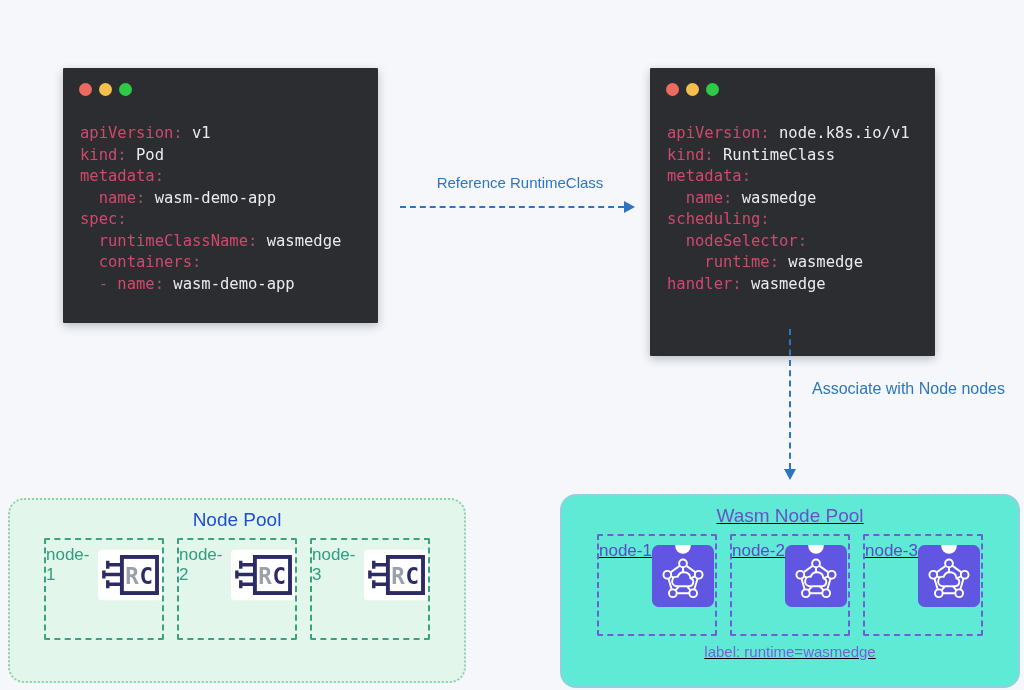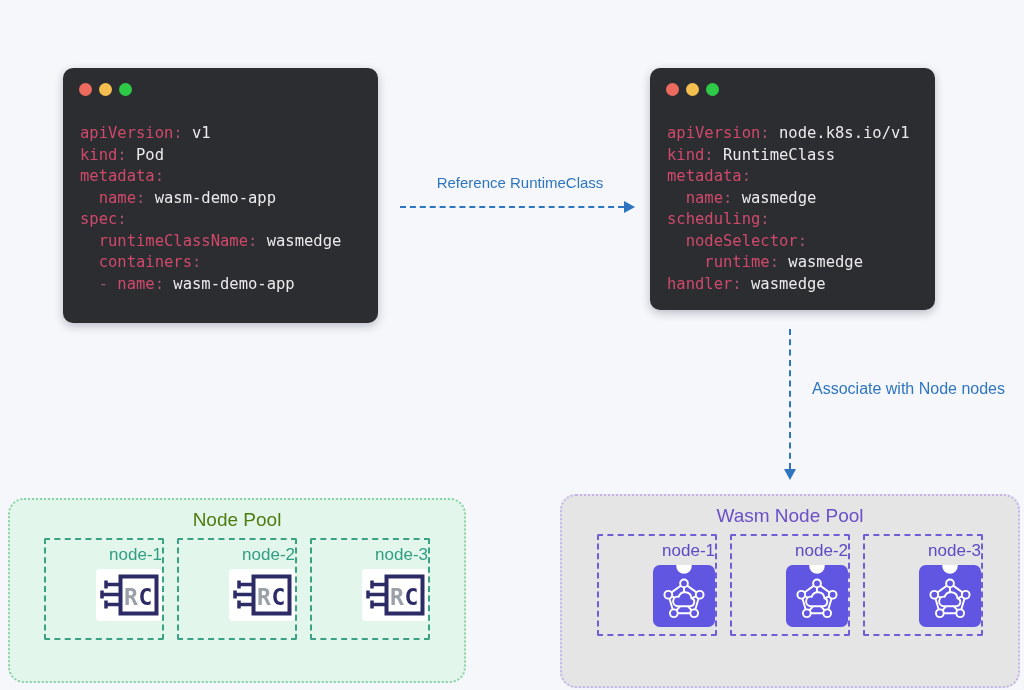--- a/index.html
+++ b/index.html
@@ -1,23 +1,23 @@
 <!DOCTYPE html>
 <html><head>
 <meta charset="utf-8">
 <style>
   html,body{margin:0;padding:0;}
   body{font-family:"Liberation Sans",sans-serif;}
   #canvas{position:relative;width:1024px;height:690px;background:#f5f7fa;overflow:hidden;}
 
   
-  .terminal{position:absolute;box-sizing:border-box;background:#2b2d31;border-radius:10px;
+  .terminal{position:absolute;box-sizing:border-box;background:#2b2d31;border-radius:1px;
             padding:15px 16px;box-shadow:0 3px 10px rgba(30,40,60,.28);}
   .terminal-left{left:63px;top:68px;width:315px;height:255px;}
-  .terminal-right{left:650px;top:68px;width:285px;height:242px;}
+  .terminal-right{left:650px;top:68px;width:285px;height:288px;}
   .dots{display:flex;gap:7px;}
   .dot{width:13px;height:13px;border-radius:50%;}
   .dot-red{background:#ed6a5e;} .dot-yellow{background:#f4bf4f;} .dot-green{background:#2fc948;}
   .code{margin-top:27px;margin-left:1px;font-family:"DejaVu Sans Mono",monospace;
         font-size:15.5px;line-height:21.5px;white-space:pre;}
   .tok-k{color:#d0496b;} .tok-p{color:#a2566d;} .tok-v{color:#ecebec;}
 
   
   .h-arrow{position:absolute;left:400px;top:206px;width:224px;height:0;border-top:2px dashed #2e75c0;}
   .h-arrow::after{content:"";position:absolute;right:-11px;top:-7px;width:0;height:0;
@@ -25,27 +25,27 @@
   .h-arrow-label{position:absolute;left:400px;top:174px;width:240px;text-align:center;
                  color:#2e75c0;font-size:15px;}
   .v-arrow{position:absolute;left:789px;top:329px;width:0;height:140px;border-left:2px dashed #2e75c0;}
   .v-arrow::after{content:"";position:absolute;bottom:-11px;left:-7px;width:0;height:0;
                   border-top:11px solid #2e75c0;border-left:6px solid transparent;border-right:6px solid transparent;}
   .v-arrow-label{position:absolute;left:812px;top:380px;color:#2e75c0;font-size:16px;}
 
   
   .pool{position:absolute;box-sizing:border-box;border-radius:16px;}
   .pool-green{left:8px;top:498px;width:458px;height:185px;background:#e3f6eb;border:2px dotted #8ad2a8;}
-  .pool-purple{left:560px;top:494px;width:460px;height:194px;background:#e5e5e5;border:2px dotted #c3b4ee;}
+  .pool-purple{left:560px;top:494px;width:460px;height:194px;background:#5eead4;border:2px dotted #c3b4ee;text-decoration:underline;}
   .pool-title{text-align:center;font-size:19px;margin-top:9px;}
-  .pool-green .pool-title{color:#4d7c0f;}
+  .pool-green .pool-title{color:#1d4ed8;}
   .pool-purple .pool-title{color:#6b50c8;}
   .node-row{display:flex;justify-content:center;gap:13px;margin-top:7px;}
-  .node-box{width:120px;height:102px;box-sizing:border-box;display:flex;flex-direction:column;
-            align-items:flex-end;border:2px dashed;border-radius:2px;padding-top:5px;}
+  .node-box{width:120px;height:102px;box-sizing:border-box;display:flex;
+            align-items:flex-start;border:2px dashed;border-radius:2px;padding-top:5px;}
   .pool-green .node-box{border-color:#3aa183;}
   .pool-purple .node-box{border-color:#6e5fd6;}
   .node-label{font-size:17px;}
   .pool-green .node-label{color:#2f9e82;}
   .pool-purple .node-label{color:#5b4bc4;}
   .node-icon{margin-top:4px;}
   .pool-bottom-label{text-align:center;font-size:15px;color:#7a5fd4;margin-top:7px;}
 </style>
 </head>
 <body>
@@ -166,15 +166,16 @@
     <g fill="#6156e2" stroke="#ffffff" stroke-width="2">
       <circle cx="32" cy="19" r="4"></circle>
               <circle cx="48.2" cy="30.7" r="4"></circle>
       <circle cx="42.5" cy="49.8" r="4"></circle>
               <circle cx="21.5" cy="49.8" r="4"></circle>
       <circle cx="15.8" cy="30.7" r="4"></circle>
     </g>
   </svg>
 </div>
       </div>
+    <div class="pool-bottom-label">label: runtime=wasmedge</div>
   </div>
 
 </div>
 
 </body></html>

